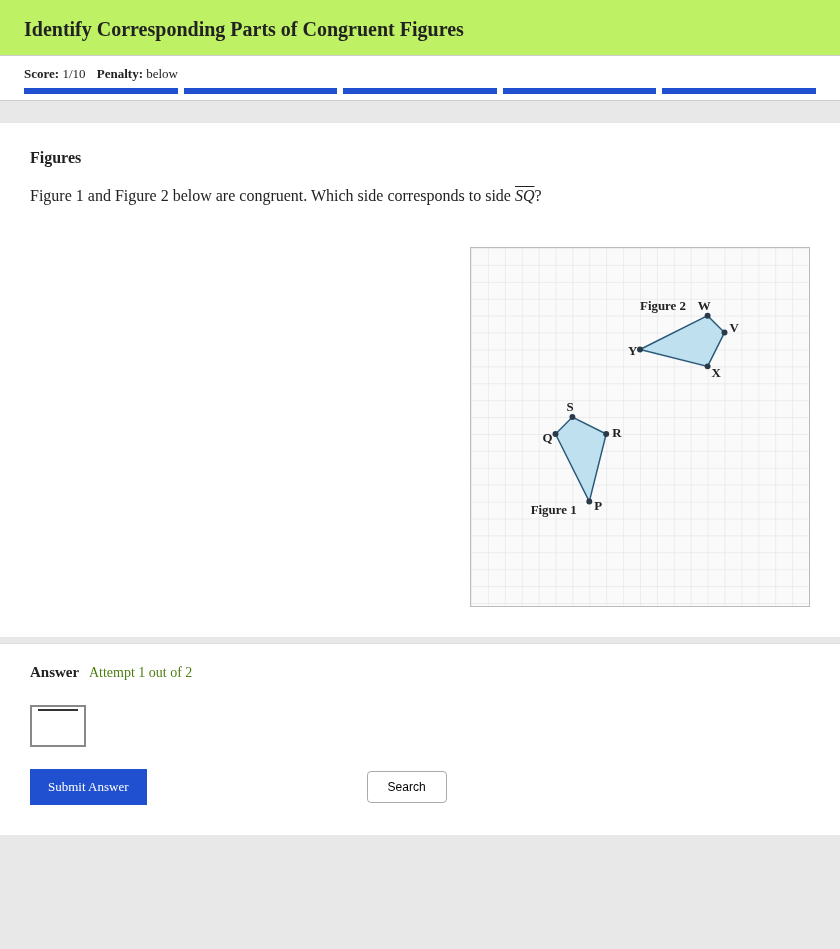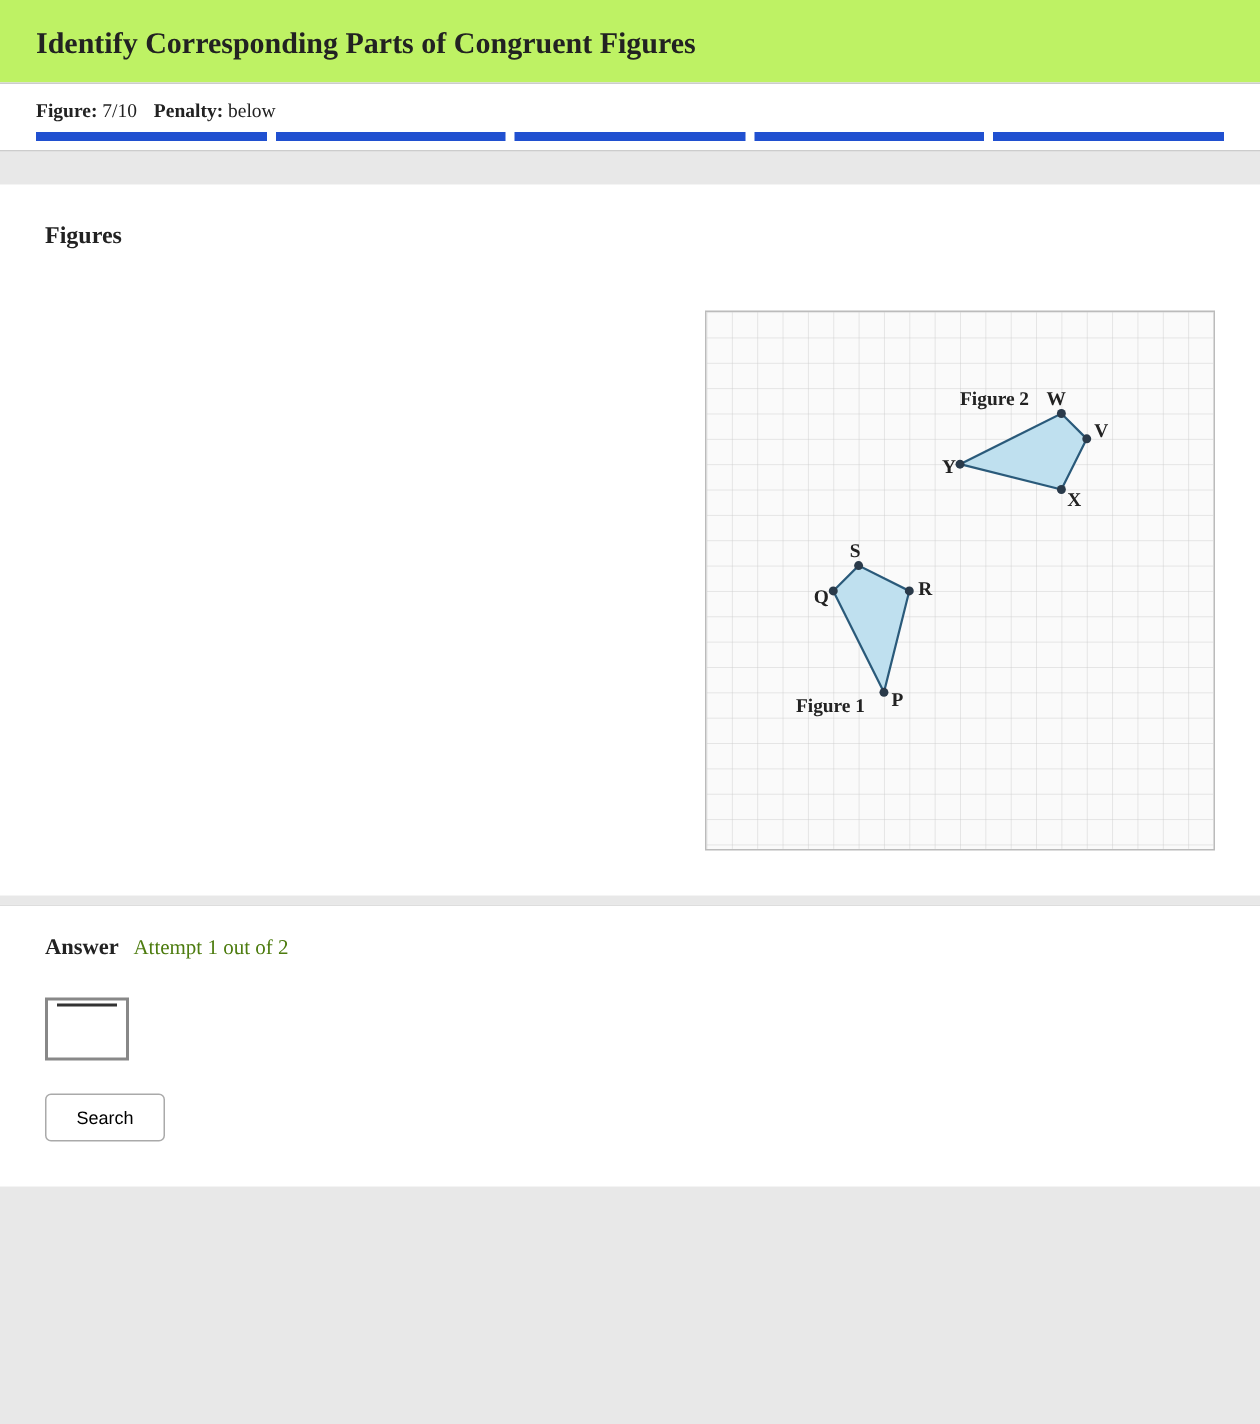--- a/index.html
+++ b/index.html
@@ -98,36 +98,39 @@
   .fig-label { font-family: Georgia, serif; font-size: 13px; font-weight: bold; fill: #222; }
   .pt-label { font-family: Georgia, serif; font-size: 13px; font-weight: bold; fill: #222; }
 </style>
 </head>
 <body>
 
 <div class="page-title">Identify Corresponding Parts of Congruent Figures</div>
 
 <div class="score-bar">
   <div class="score-text">
-    <span class="score-label">Figure:</span>
-    <span>7/10</span>
+    <span class="score-label">Score:</span>
+    <span>1/10</span>
     <span class="penalty-label">Penalty:</span>
     <span>below</span>
   </div>
   <div class="progress-row">
     <div class="progress-seg"></div>
     <div class="progress-seg"></div>
     <div class="progress-seg"></div>
     <div class="progress-seg"></div>
     <div class="progress-seg"></div>
   </div>
 </div>
 
 <div class="question-card">
   <div class="question-heading">Figures</div>
+  <div class="question-text">
+    <span>Figure 1 and Figure 2 below are congruent. Which side corresponds to side </span><span class="overline">SQ</span><span>?</span>
+  </div>
 
   <div class="figure-area">
     <svg class="grid-svg" width="340" height="360" viewBox="0 0 340 360">
       <defs>
         <pattern id="smallGrid" width="17" height="17" patternUnits="userSpaceOnUse">
           <path d="M 17 0 L 0 0 0 17" fill="none" stroke="#ccc" stroke-width="0.6"></path>
         </pattern>
       </defs>
       <rect width="340" height="360" fill="url(#smallGrid)"></rect>
 
@@ -160,15 +163,16 @@
   <div class="answer-head">
     <span class="answer-label">Answer</span>
     <span class="attempt-label">Attempt 1 out of 2</span>
   </div>
   <div class="answer-input-row">
     <span class="answer-overline-wrap">
       <input class="answer-input" type="text" value="" style="">
     </span>
   </div>
   <div class="bottom-row">
+    <button class="submit-btn">Submit Answer</button>
     <button class="search-btn">Search</button>
   </div>
 </div>
 
 </body></html>

